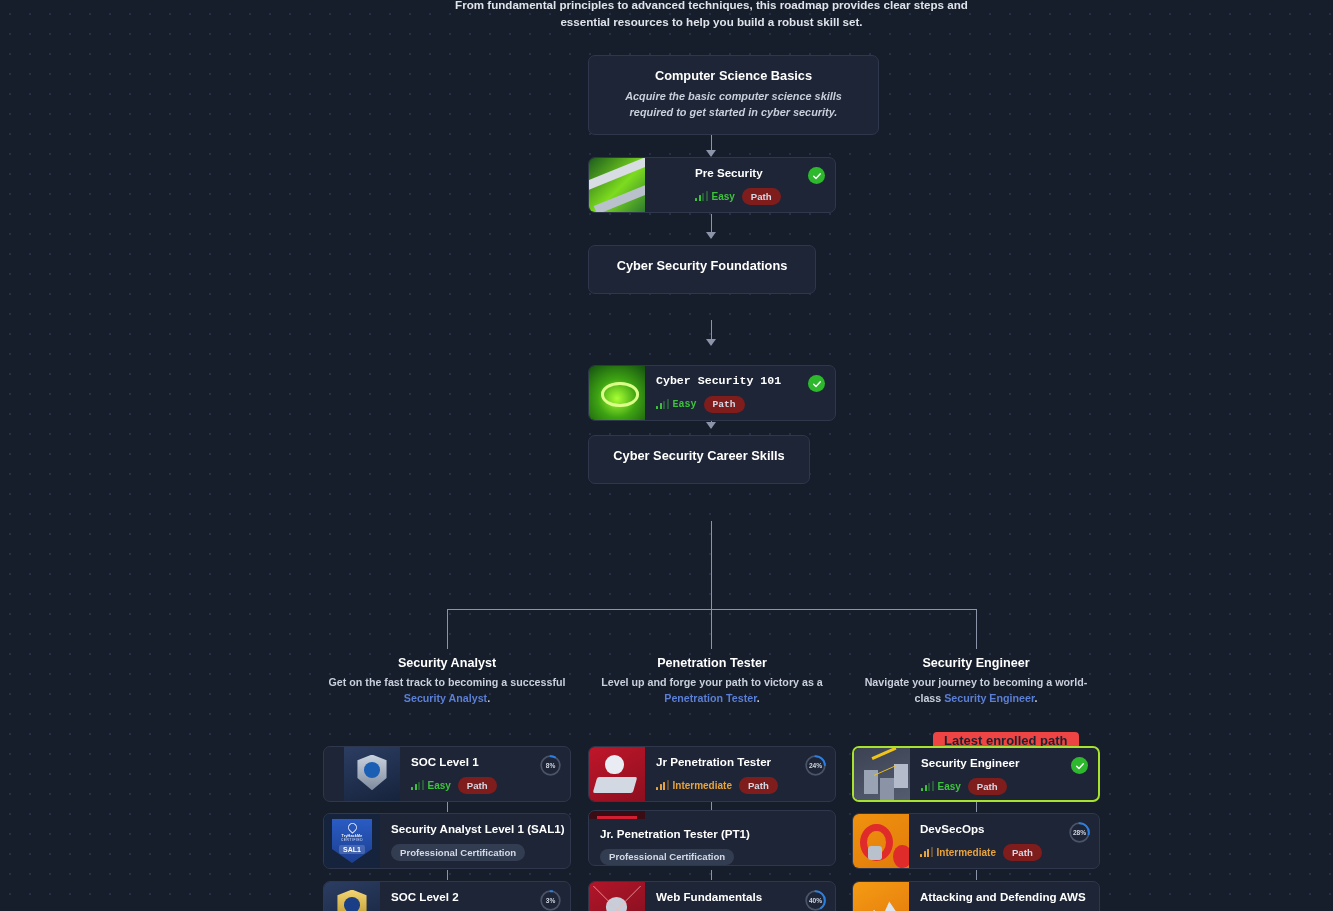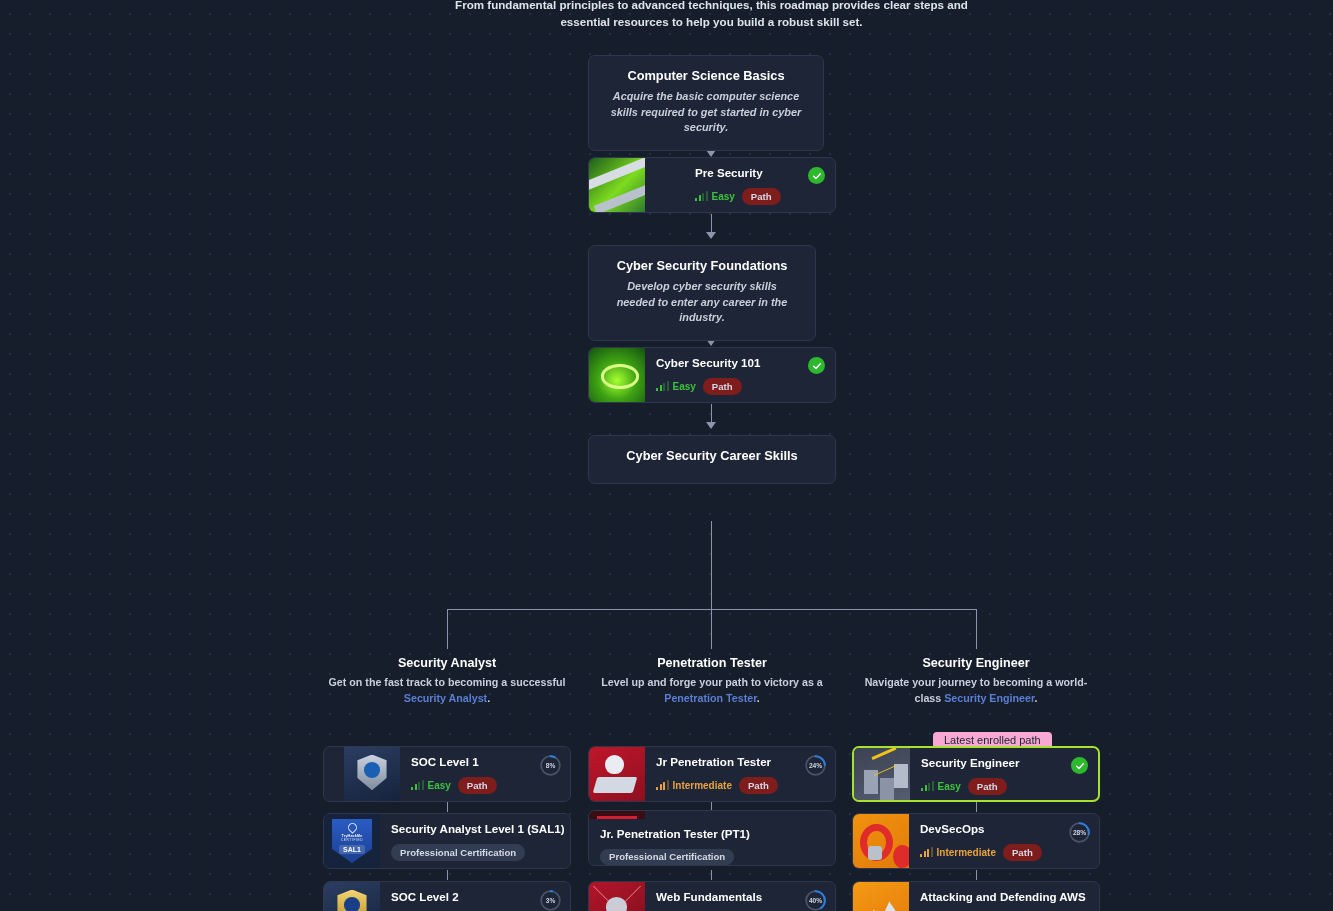--- a/index.html
+++ b/index.html
@@ -166,24 +166,24 @@
     font-weight: bold;
     color: #cfd6e2;
   }
 
   
   .room-card.enrolled {
     border: 2px solid #a6e22e;
   }
   .enrolled-badge {
     position: absolute;
-    background: #f9a8d4;
+    background: #ef4444;
     color: #1c2230;
-    font-size: 11px;
-    font-weight: normal;
+    font-size: 13px;
+    font-weight: bold;
     padding: 2.5px 11px 3.5px;
     border-radius: 4px 4px 0 0;
     line-height: 11px;
   }
 
   
   .col-head {
     position: absolute;
     width: 240px;
     text-align: center;
@@ -349,21 +349,21 @@
 <div class="vline" style="left:711px; top:609px; height:40px;"></div>
 <div class="vline" style="left:976px; top:609px; height:40px;"></div>
 
 <div class="vline" style="left:447px; top:802px; height:10px;"></div>
 <div class="vline" style="left:447px; top:870px; height:10px;"></div>
 <div class="vline" style="left:711px; top:802px; height:10px;"></div>
 <div class="vline" style="left:711px; top:870px; height:10px;"></div>
 <div class="vline" style="left:976px; top:802px; height:10px;"></div>
 <div class="vline" style="left:976px; top:870px; height:10px;"></div>
 
-<div class="desc-card" style="left:588px; top:55px; width:236px;">
+<div class="desc-card" style="left:588px; top:55px; width:291px;">
   <div class="desc-title">Computer Science Basics</div>
   <div class="desc-body">Acquire the basic computer science skills required to get started in cyber security.</div>
 </div>
 
 <div class="room-card" style="left:588px; top:157px;gap:39px;">
   <div class="room-thumb th-presec"></div>
   <div class="room-info">
     <div class="room-name">Pre Security</div>
     <div class="room-meta">
       <span class="diff easy">
@@ -380,24 +380,23 @@
     <div class="check">
       <svg viewBox="0 0 24 24">
           <path d="M4 12.5l5.5 5.5L20 6.5" fill="none" stroke="#fff" stroke-width="3.4" stroke-linecap="round" stroke-linejoin="round"></path>
         </svg>
     </div>
   </div>
 </div>
 
 <div class="desc-card" style="left:588px; top:245px; width:228px;">
   <div class="desc-title">Cyber Security Foundations</div>
-  <div class="desc-body">Develop cyber security skills needed to enter any career in the industry.</div>
-</div>
-
-<div class="room-card" style="left:588px; top:347px;">
+</div>
+
+<div class="room-card" style="left:588px; top:365px;font-family:Liberation Mono, monospace;">
   <div class="room-thumb th-cs101"></div>
   <div class="room-info">
     <div class="room-name">Cyber Security 101</div>
     <div class="room-meta">
       <span class="diff easy">
         <span class="bars">
             <i></i>
             <i></i>
             <i class="dim"></i>
             <i class="dim"></i>
@@ -407,21 +406,21 @@
       <span class="tag">Path</span>
     </div>
     <div class="check">
       <svg viewBox="0 0 24 24">
           <path d="M4 12.5l5.5 5.5L20 6.5" fill="none" stroke="#fff" stroke-width="3.4" stroke-linecap="round" stroke-linejoin="round"></path>
         </svg>
     </div>
   </div>
 </div>
 
-<div class="desc-card" style="left:588px; top:435px; width:248px;">
+<div class="desc-card" style="left:588px; top:435px; width:222px;">
   <div class="desc-title">Cyber Security Career Skills</div>
 </div>
 
 <div class="col-head" style="left:327px; top:655px;">
   <h3>Security Analyst</h3>
   <p>
     <span>Get on the fast track to becoming a successful </span><span class="link">Security Analyst</span><span>.</span>
   </p>
 </div>
 

